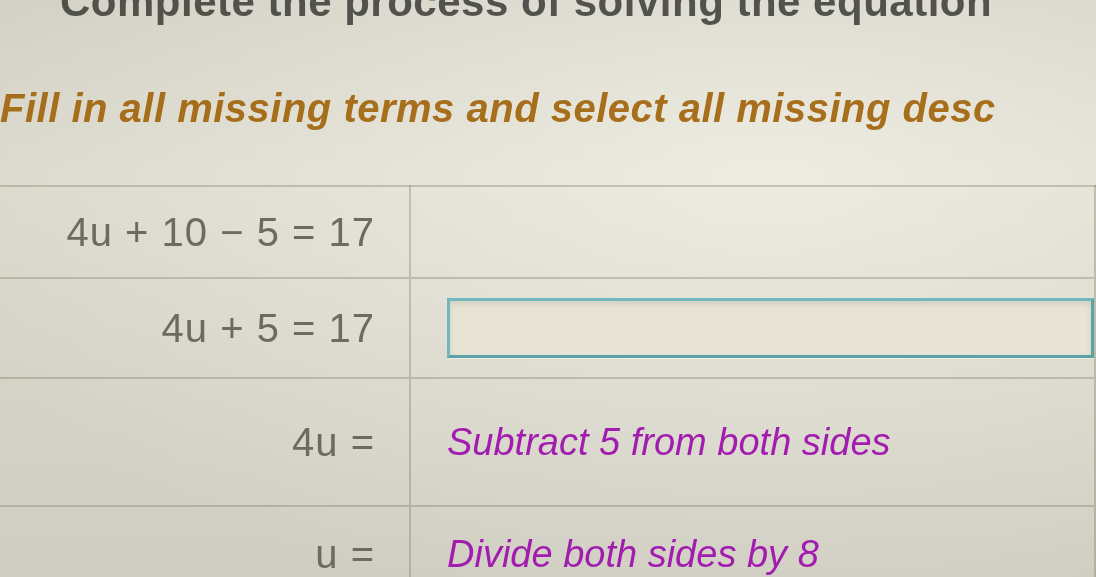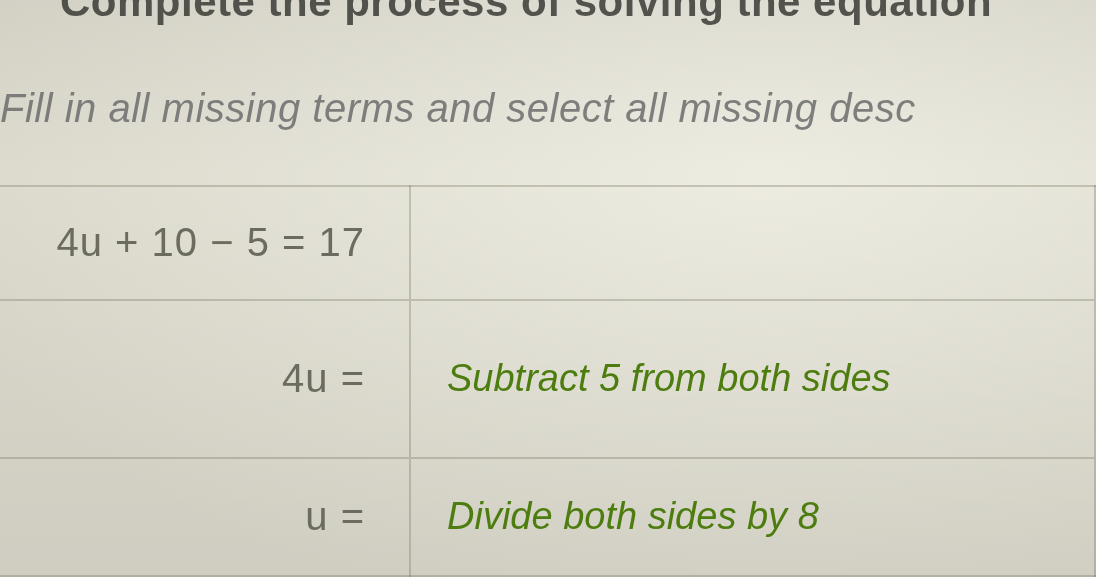--- a/index.html
+++ b/index.html
@@ -28,22 +28,22 @@
     filter: blur(0.6px);
     opacity: 0.85;
   }
   .instruct {
     position: absolute;
     top: 86px;
     left: 0;
     width: 100%;
     font-size: 40px;
     font-style: italic;
-    font-weight: 400;
-    color: #737373;
+    font-weight: 700;
+    color: #a16207;
     white-space: nowrap;
     letter-spacing: 0.5px;
     filter: blur(0.3px);
     opacity: 0.9;
   }
   .worksheet {
     position: absolute;
     top: 185px;
     left: 0;
     width: 1096px;
@@ -58,32 +58,32 @@
     border-top: 2px solid rgba(120,120,100,0.35);
     border-right: 2px solid rgba(120,120,100,0.35);
     vertical-align: middle;
   }
   .worksheet tr:last-child td {
     border-bottom: 2px solid rgba(120,120,100,0.35);
   }
   .col-eq {
     width: 410px;
     text-align: right;
-    padding-right: 44px;
+    padding-right: 34px;
     padding-left: 16px;
     font-size: 40px;
     letter-spacing: 1px;
     color: #6b6b60;
     filter: blur(0.3px);
   }
   .col-desc {
     padding-left: 36px;
     font-size: 38px;
     font-style: italic;
-    color: #4d7c0f;
+    color: #a21caf;
     filter: blur(0.3px);
     border-right: none;
   }
   .col-eq .eq { white-space: nowrap; }
   .blank-input {
     display: block;
     width: 100%;
     height: 60px;
     background: #e8e4d6;
     border: 3px solid #6fb9bc;
@@ -108,20 +108,28 @@
   <table>
     <tbody>
         <tr class="row1">
       <td class="col-eq">
         <span class="eq">4u + 10 − 5 = 17</span>
       </td>
       <td class="col-desc">
         <span></span>
       </td>
     </tr>
+    <tr class="row2">
+      <td class="col-eq">
+        <span class="eq">4u + 5 = 17</span>
+      </td>
+      <td class="col-desc desc-cell-has-input">
+        <div class="blank-input"></div>
+      </td>
+    </tr>
     <tr class="row3">
       <td class="col-eq">
         <span class="eq">4u =</span>
       </td>
       <td class="col-desc">
         <span>Subtract 5 from both sides</span>
       </td>
     </tr>
     <tr class="row4">
       <td class="col-eq">

